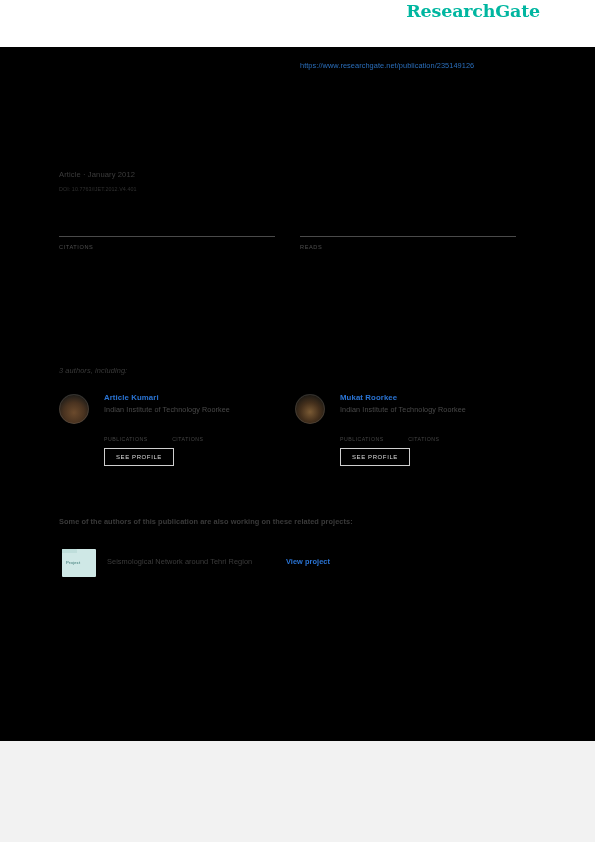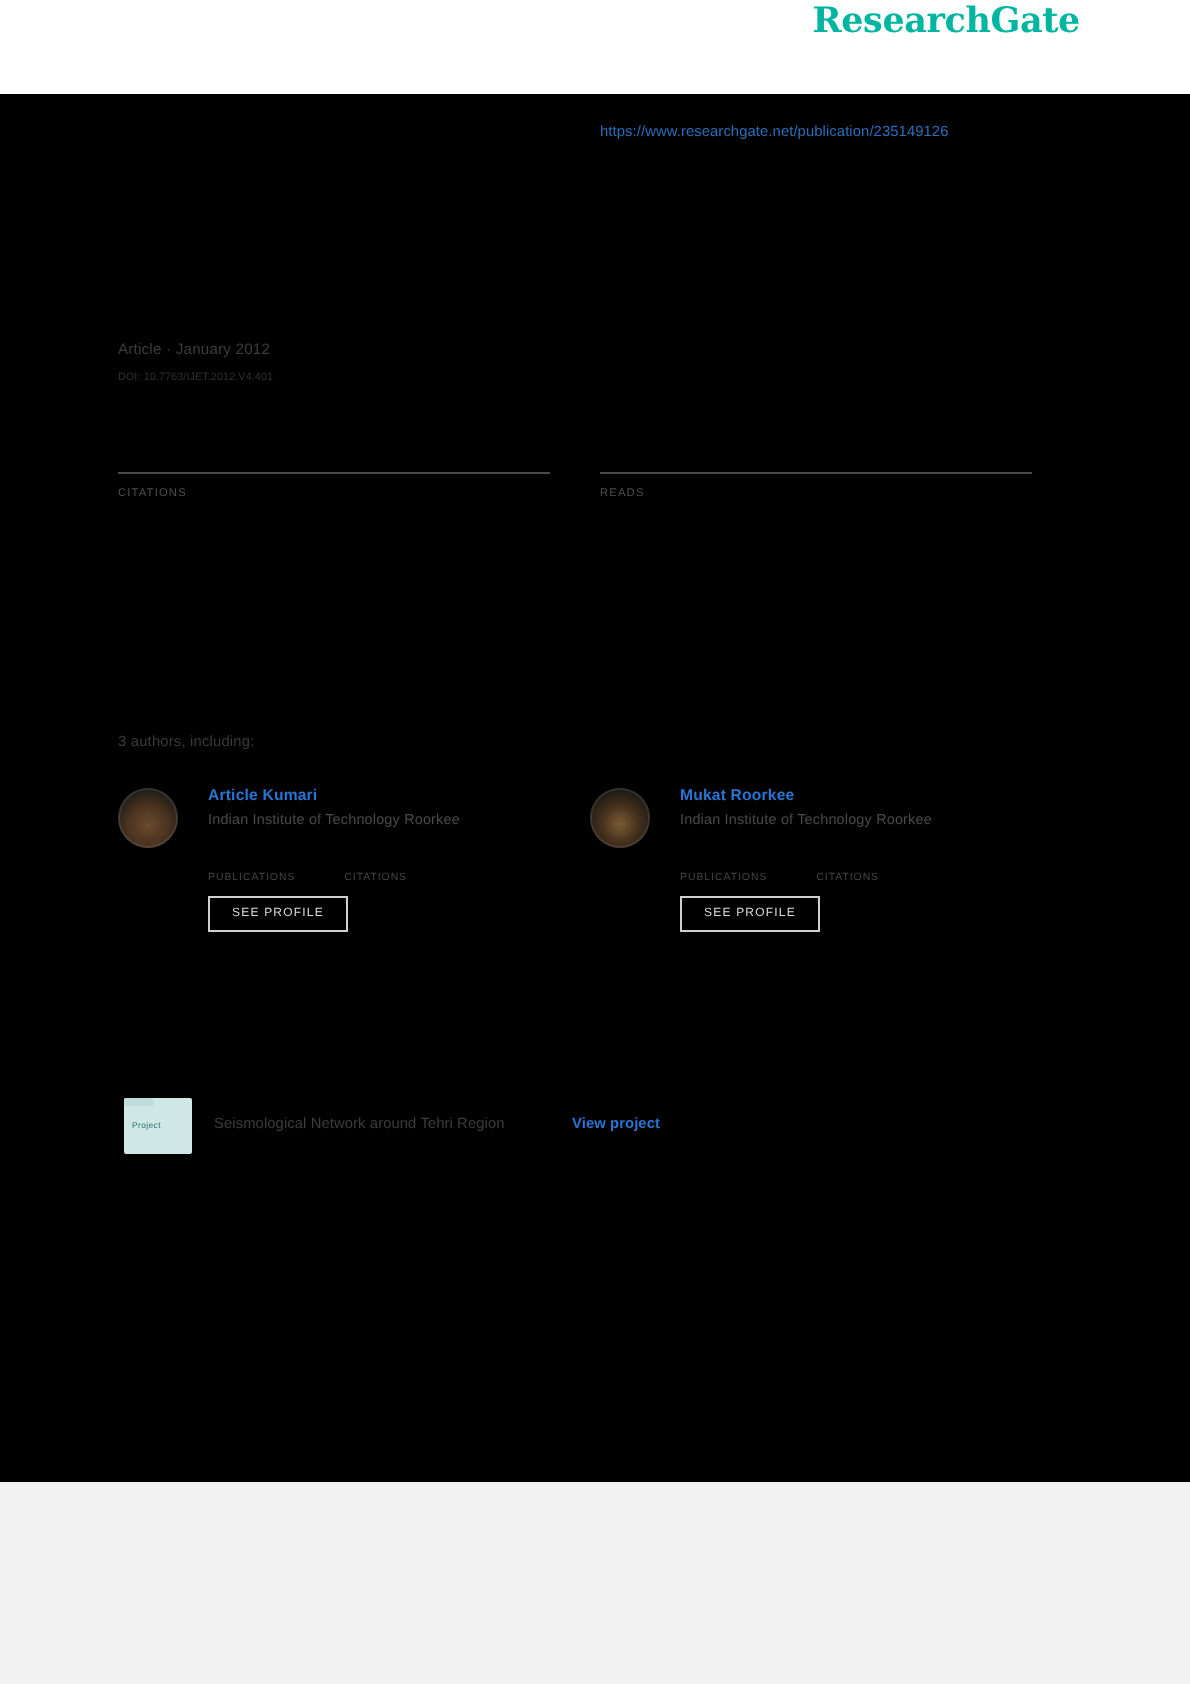--- a/index.html
+++ b/index.html
@@ -57,21 +57,21 @@
   }
   .metric-rule { border-top: 1px solid #4a4a4a; width: 100%; height: 0; }
   .metric-label {
     font-size: 5.6px; color: #4f4f4f; letter-spacing: 0.6px;
     margin-top: 7px;
   }
 
   
   .authors-intro {
     position: absolute; left: 59px; top: 366px;
-    font-size: 7.4px; color: #3a3a3a; letter-spacing: 0.1px;
+    font-size: 7.4px; color: #3a3a3a; letter-spacing: 0.1px; font-style: italic;
   }
   .author-card { position: absolute; top: 390px; width: 230px; }
   .author-card.a0 { left: 59px; }
   .author-card.a1 { left: 295px; }
   .avatar {
     position: absolute; left: 0; top: 4px; width: 30px; height: 30px;
     border-radius: 50%; overflow: hidden; background: #2a2a28;
   }
   .avatar .face {
     position: absolute; left: 0; top: 0; width: 30px; height: 30px;
@@ -204,20 +204,21 @@
         <span class="stat-label">PUBLICATIONS</span>
       </span>
       <span class="stat s1">
         <span class="stat-value">309</span>
         <span class="stat-label">CITATIONS</span>
       </span>
     </div>
     <button class="see-profile">SEE PROFILE</button>
   </div>
 
+  <div class="projects-intro">Some of the authors of this publication are also working on these related projects:</div>
 
   <div class="project-row">
     <div class="project-icon">
       <div class="tab"></div>
       <div class="cap">Project</div>
     </div>
     <div class="project-title">Seismological Network around Tehri Region</div>
     <div class="view-project">View project</div>
   </div>
 

